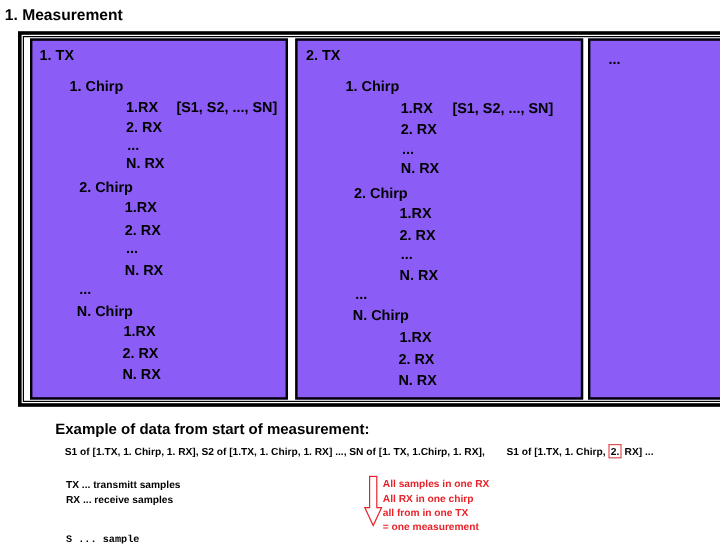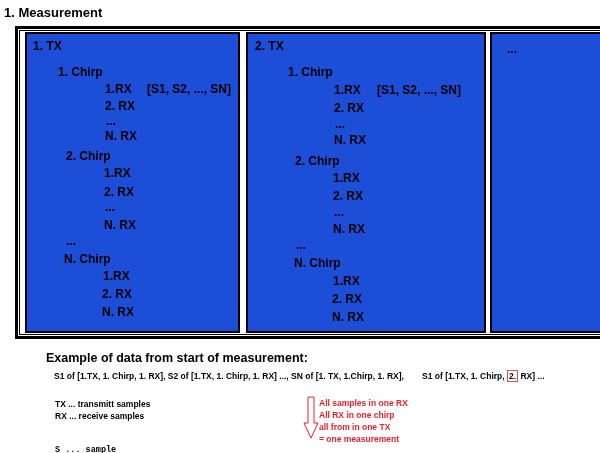--- a/index.html
+++ b/index.html
@@ -4,21 +4,21 @@
 <style>
   html, body { margin:0; padding:0; background:#ffffff; }
   body { width:600px; height:453px; position:relative; overflow:hidden;
          font-family:"Liberation Sans", "DejaVu Sans", sans-serif; color:#000; }
   .abs { position:absolute; white-space:nowrap; }
   #title { left:4px; top:5px; font-size:13px; font-weight:bold; }
   #outer { left:15px; top:26px; width:600px; height:313px;
            border:3px solid #000; box-sizing:border-box; }
   #outer-inner { left:19px; top:30px; width:600px; height:305px;
            border:1px solid #000; box-sizing:border-box; }
-  .box { position:absolute; border:2px solid #000; box-sizing:border-box; background:#1d4ed8; }
+  .box { position:absolute; border:2px solid #000; box-sizing:border-box; background:#8b5cf6; }
   #box1 { left:25px; top:32px; width:215px; height:301px; }
   #box2 { left:246px; top:32px; width:240px; height:301px; }
   #box3 { left:490px; top:32px; width:120px; height:301px; }
   .tx { font-size:12px; font-weight:bold; }
   .ln { font-size:12px; font-weight:bold; }
   #example-title { left:46px; top:351px; font-size:12.5px; font-weight:bold; }
   .ex { font-size:8.5px; font-weight:bold; top:371px; }
   .hl { border:1px solid #e05050; padding:0 1px; }
   .legend { font-size:8.5px; font-weight:bold; left:55px; }
   .red { color:#e8222a; font-size:8.5px; font-weight:bold; left:319px; }

